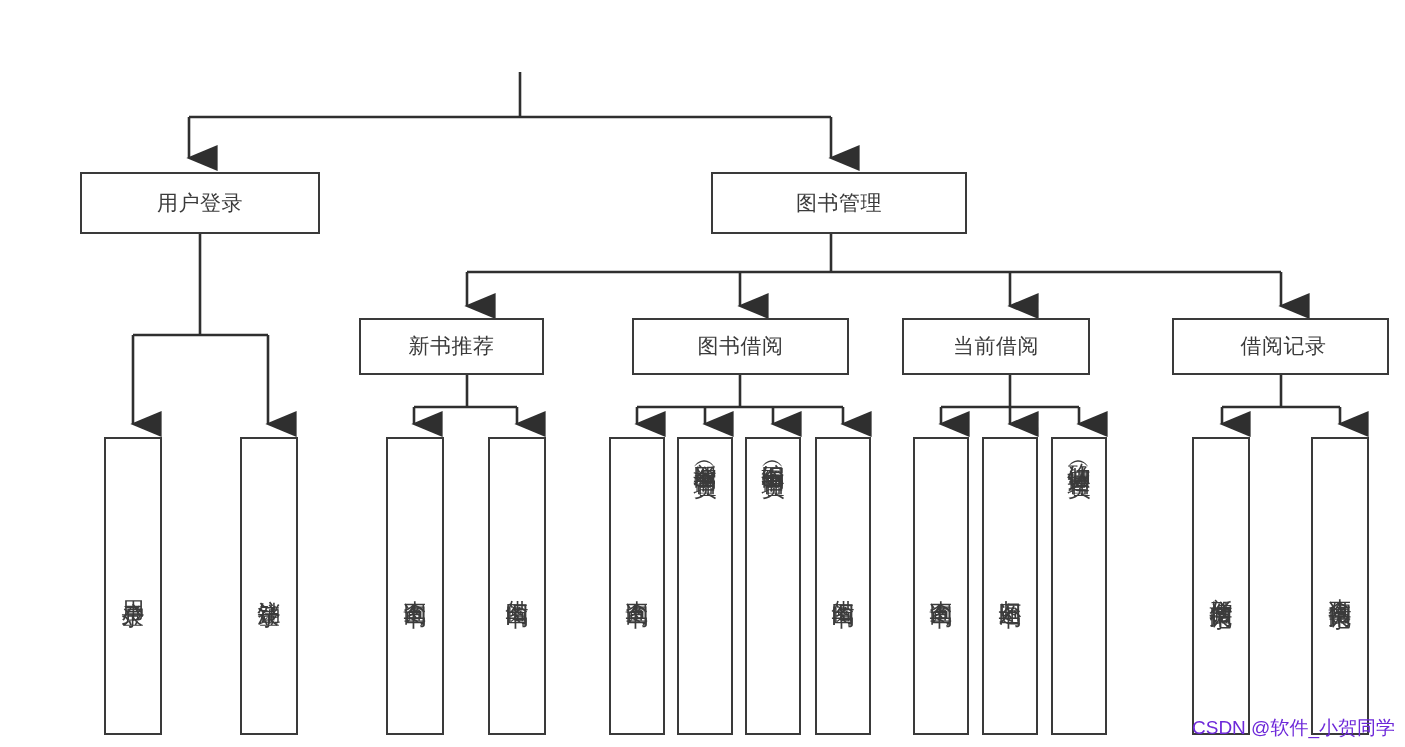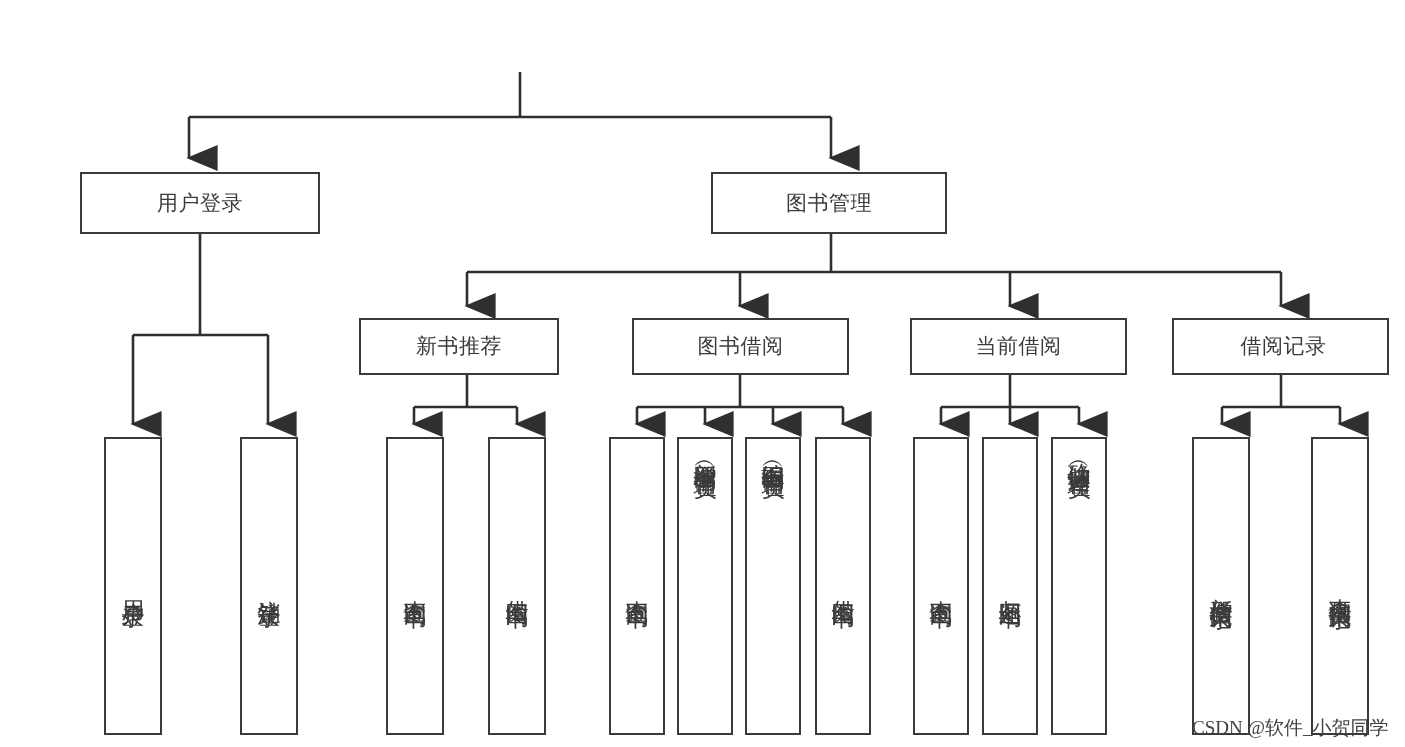--- a/index.html
+++ b/index.html
@@ -61,24 +61,24 @@
     line-height: 1.0;
     letter-spacing: 2px;
   }
   
   .node.v.centered {
     align-items: center;
     padding-top: 0;
   }
   .watermark {
     position: absolute;
-    color: #404040;
+    color: #6d28d9;
     font-size: 19px;
     white-space: nowrap;
-    font-family: Liberation Serif, serif;
+    font-family: Liberation Sans, sans-serif;
   }
 </style>
 </head>
 <body>
 
 <div id="canvas">
 
   <svg class="edges" viewBox="0 0 1405 747" xmlns="http://www.w3.org/2000/svg">
     <defs>
       <marker id="arrow" viewBox="0 0 12 12" refX="6" refY="11" markerWidth="12" markerHeight="12" orient="auto-start-reverse">
@@ -127,33 +127,33 @@
       <path d="M 1222 407 L 1222 424" marker-end="url(#arrow)"></path>
       <path d="M 1340 407 L 1340 424" marker-end="url(#arrow)"></path>
     </g>
   </svg>
 
 
   <div class="node h" style="left:80px; top:172px; width:240px; height:62px;">
     <span class="lbl">用户登录</span>
   </div>
 
-  <div class="node h" style="left:711px; top:172px; width:236px; height:62px;">
+  <div class="node h" style="left:711px; top:172px; width:256px; height:62px;">
     <span class="lbl">图书管理</span>
   </div>
 
-  <div class="node h" style="left:359px; top:318px; width:200px; height:57px;">
+  <div class="node h" style="left:359px; top:318px; width:185px; height:57px;">
     <span class="lbl">新书推荐</span>
   </div>
 
   <div class="node h" style="left:632px; top:318px; width:217px; height:57px;align-items:center;">
     <span class="lbl">图书借阅</span>
   </div>
 
-  <div class="node h" style="left:902px; top:318px; width:217px; height:57px;margin-left:8px;">
+  <div class="node h" style="left:902px; top:318px; width:188px; height:57px;">
     <span class="lbl">当前借阅</span>
   </div>
 
   <div class="node h" style="left:1172px; top:318px; width:217px; height:57px;padding-left:6px;">
     <span class="lbl">借阅记录</span>
   </div>
 
   <div class="node v centered" style="left:104px; top:437px; width:58px; height:298px;">
     <span class="lbl">用户登录</span>
   </div>

